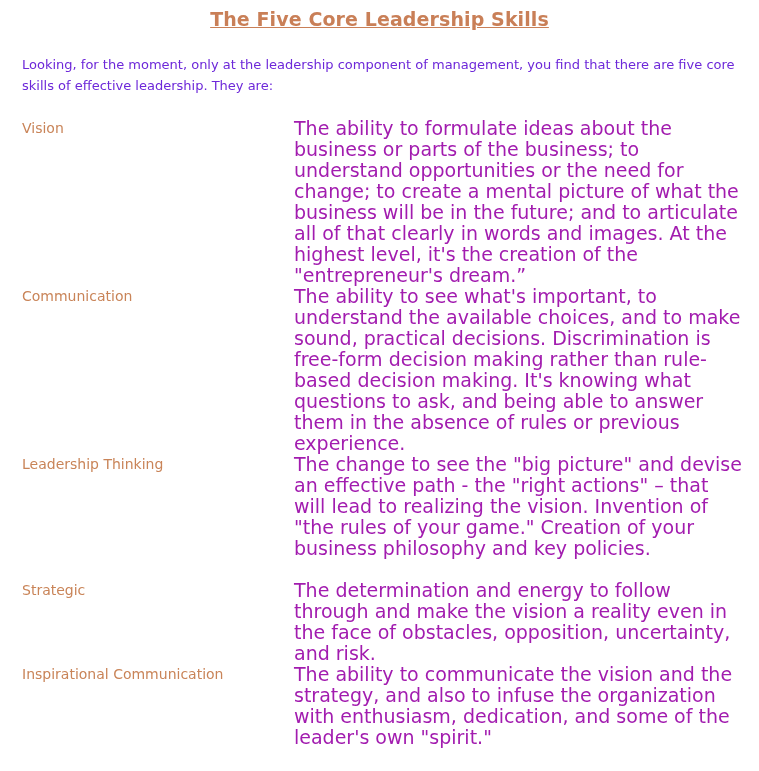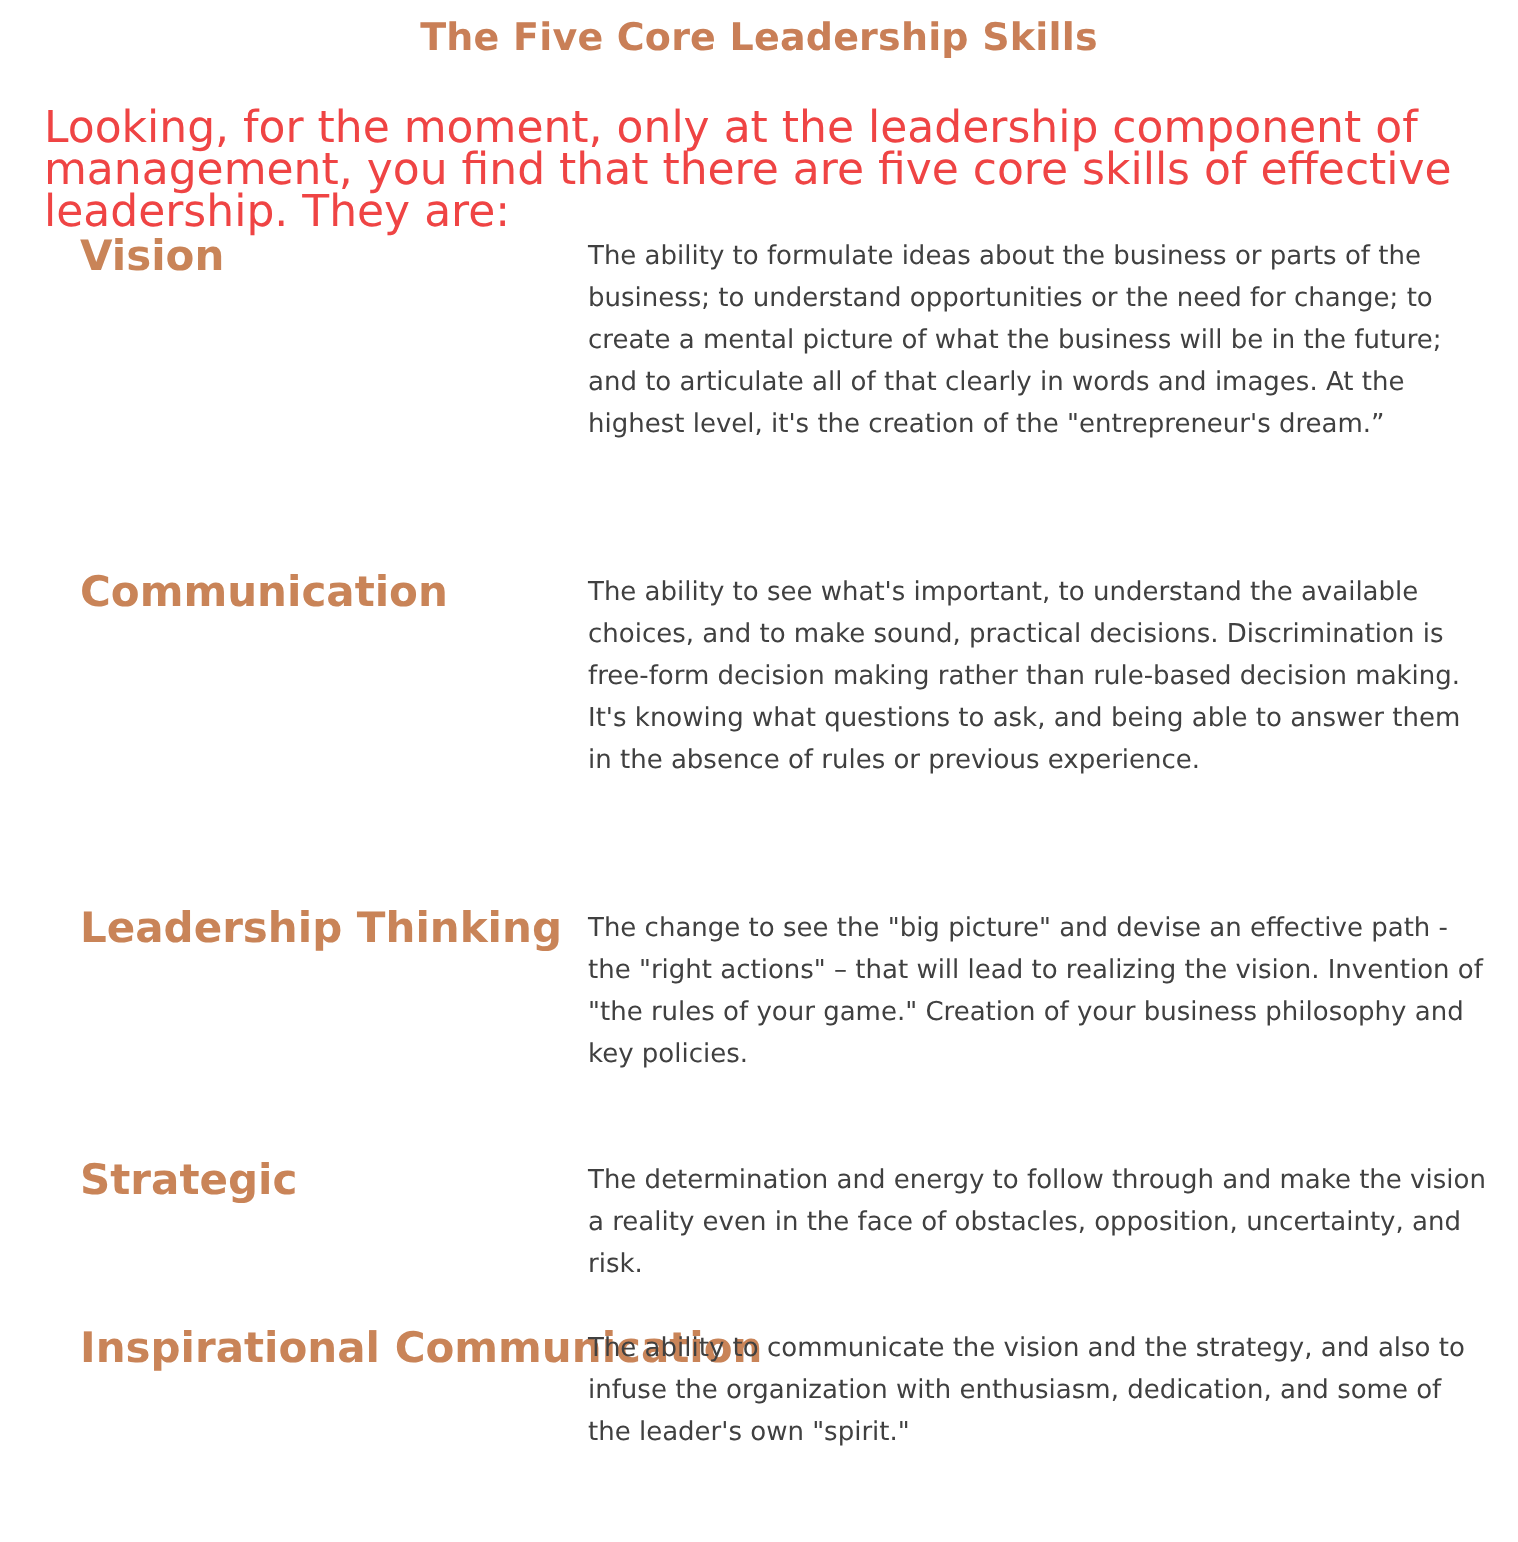--- a/index.html
+++ b/index.html
@@ -18,55 +18,55 @@
     .title {
       position: absolute;
       top: 8px;
       left: 0;
       width: 759px;
       text-align: center;
       font-size: 19px;
       font-weight: bold;
       color: #c97f57;
       letter-spacing: 0.1px;
+      text-decoration: underline;
     }
     .intro {
       position: absolute;
       top: 54px;
       left: 22px;
       width: 720px;
-      font-size: 22px;
+      font-size: 13px;
       line-height: 21px;
-      color: #ef4444;
+      color: #6d28d9;
     }
     .section {
       position: absolute;
       left: 0;
       width: 759px;
     }
     .term {
       position: absolute;
       left: 22px;
       top: 0;
       width: 260px;
-      font-size: 21px;
-      font-weight: bold;
+      font-size: 14px;
+      font-weight: normal;
       color: #c98458;
       line-height: 21px;
       white-space: nowrap;
-      margin-left: 18px;
     }
     .definition {
       position: absolute;
       left: 294px;
       top: 0;
       width: 450px;
-      font-size: 13px;
+      font-size: 19px;
       line-height: 21px;
-      color: #404040;
+      color: #a21caf;
     }
   </style>
 </head>
 <body>
 
 <div class="title">The Five Core Leadership Skills</div>
 
 <div class="intro">Looking, for the moment, only at the leadership component of management, you find that there are five core skills of effective leadership. They are:</div>
 
 <div class="section" style="top:118px;">

